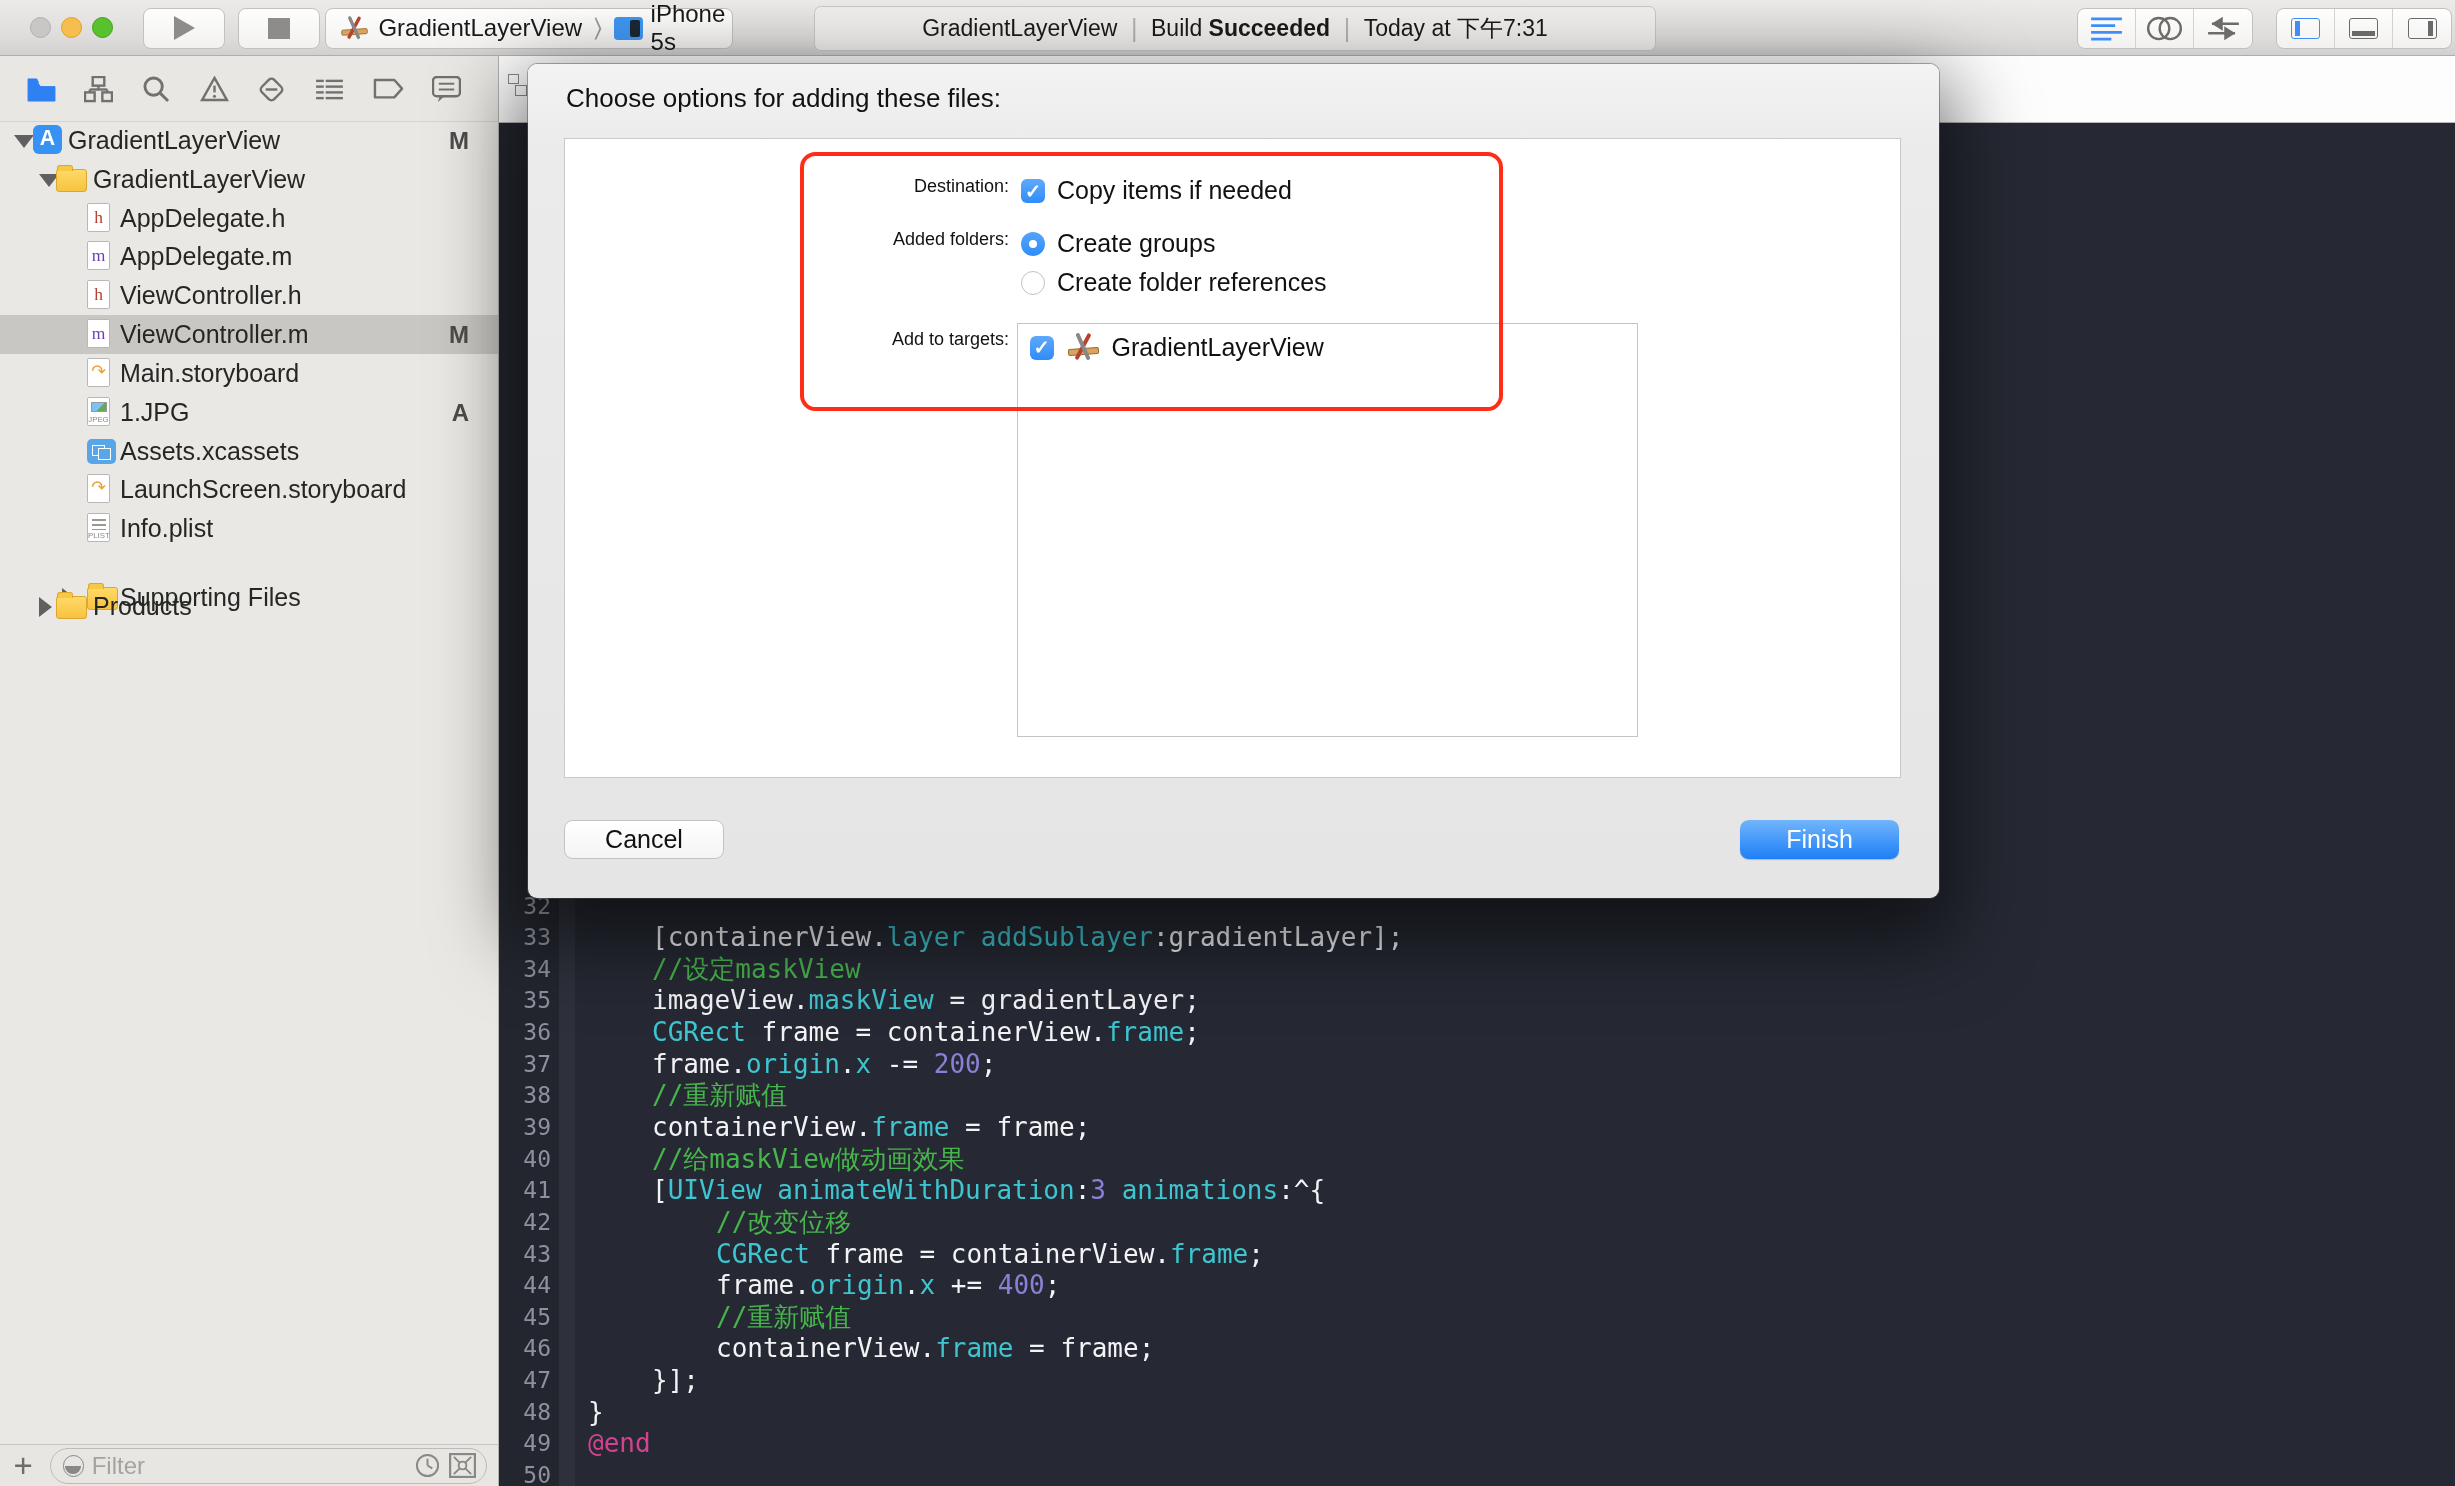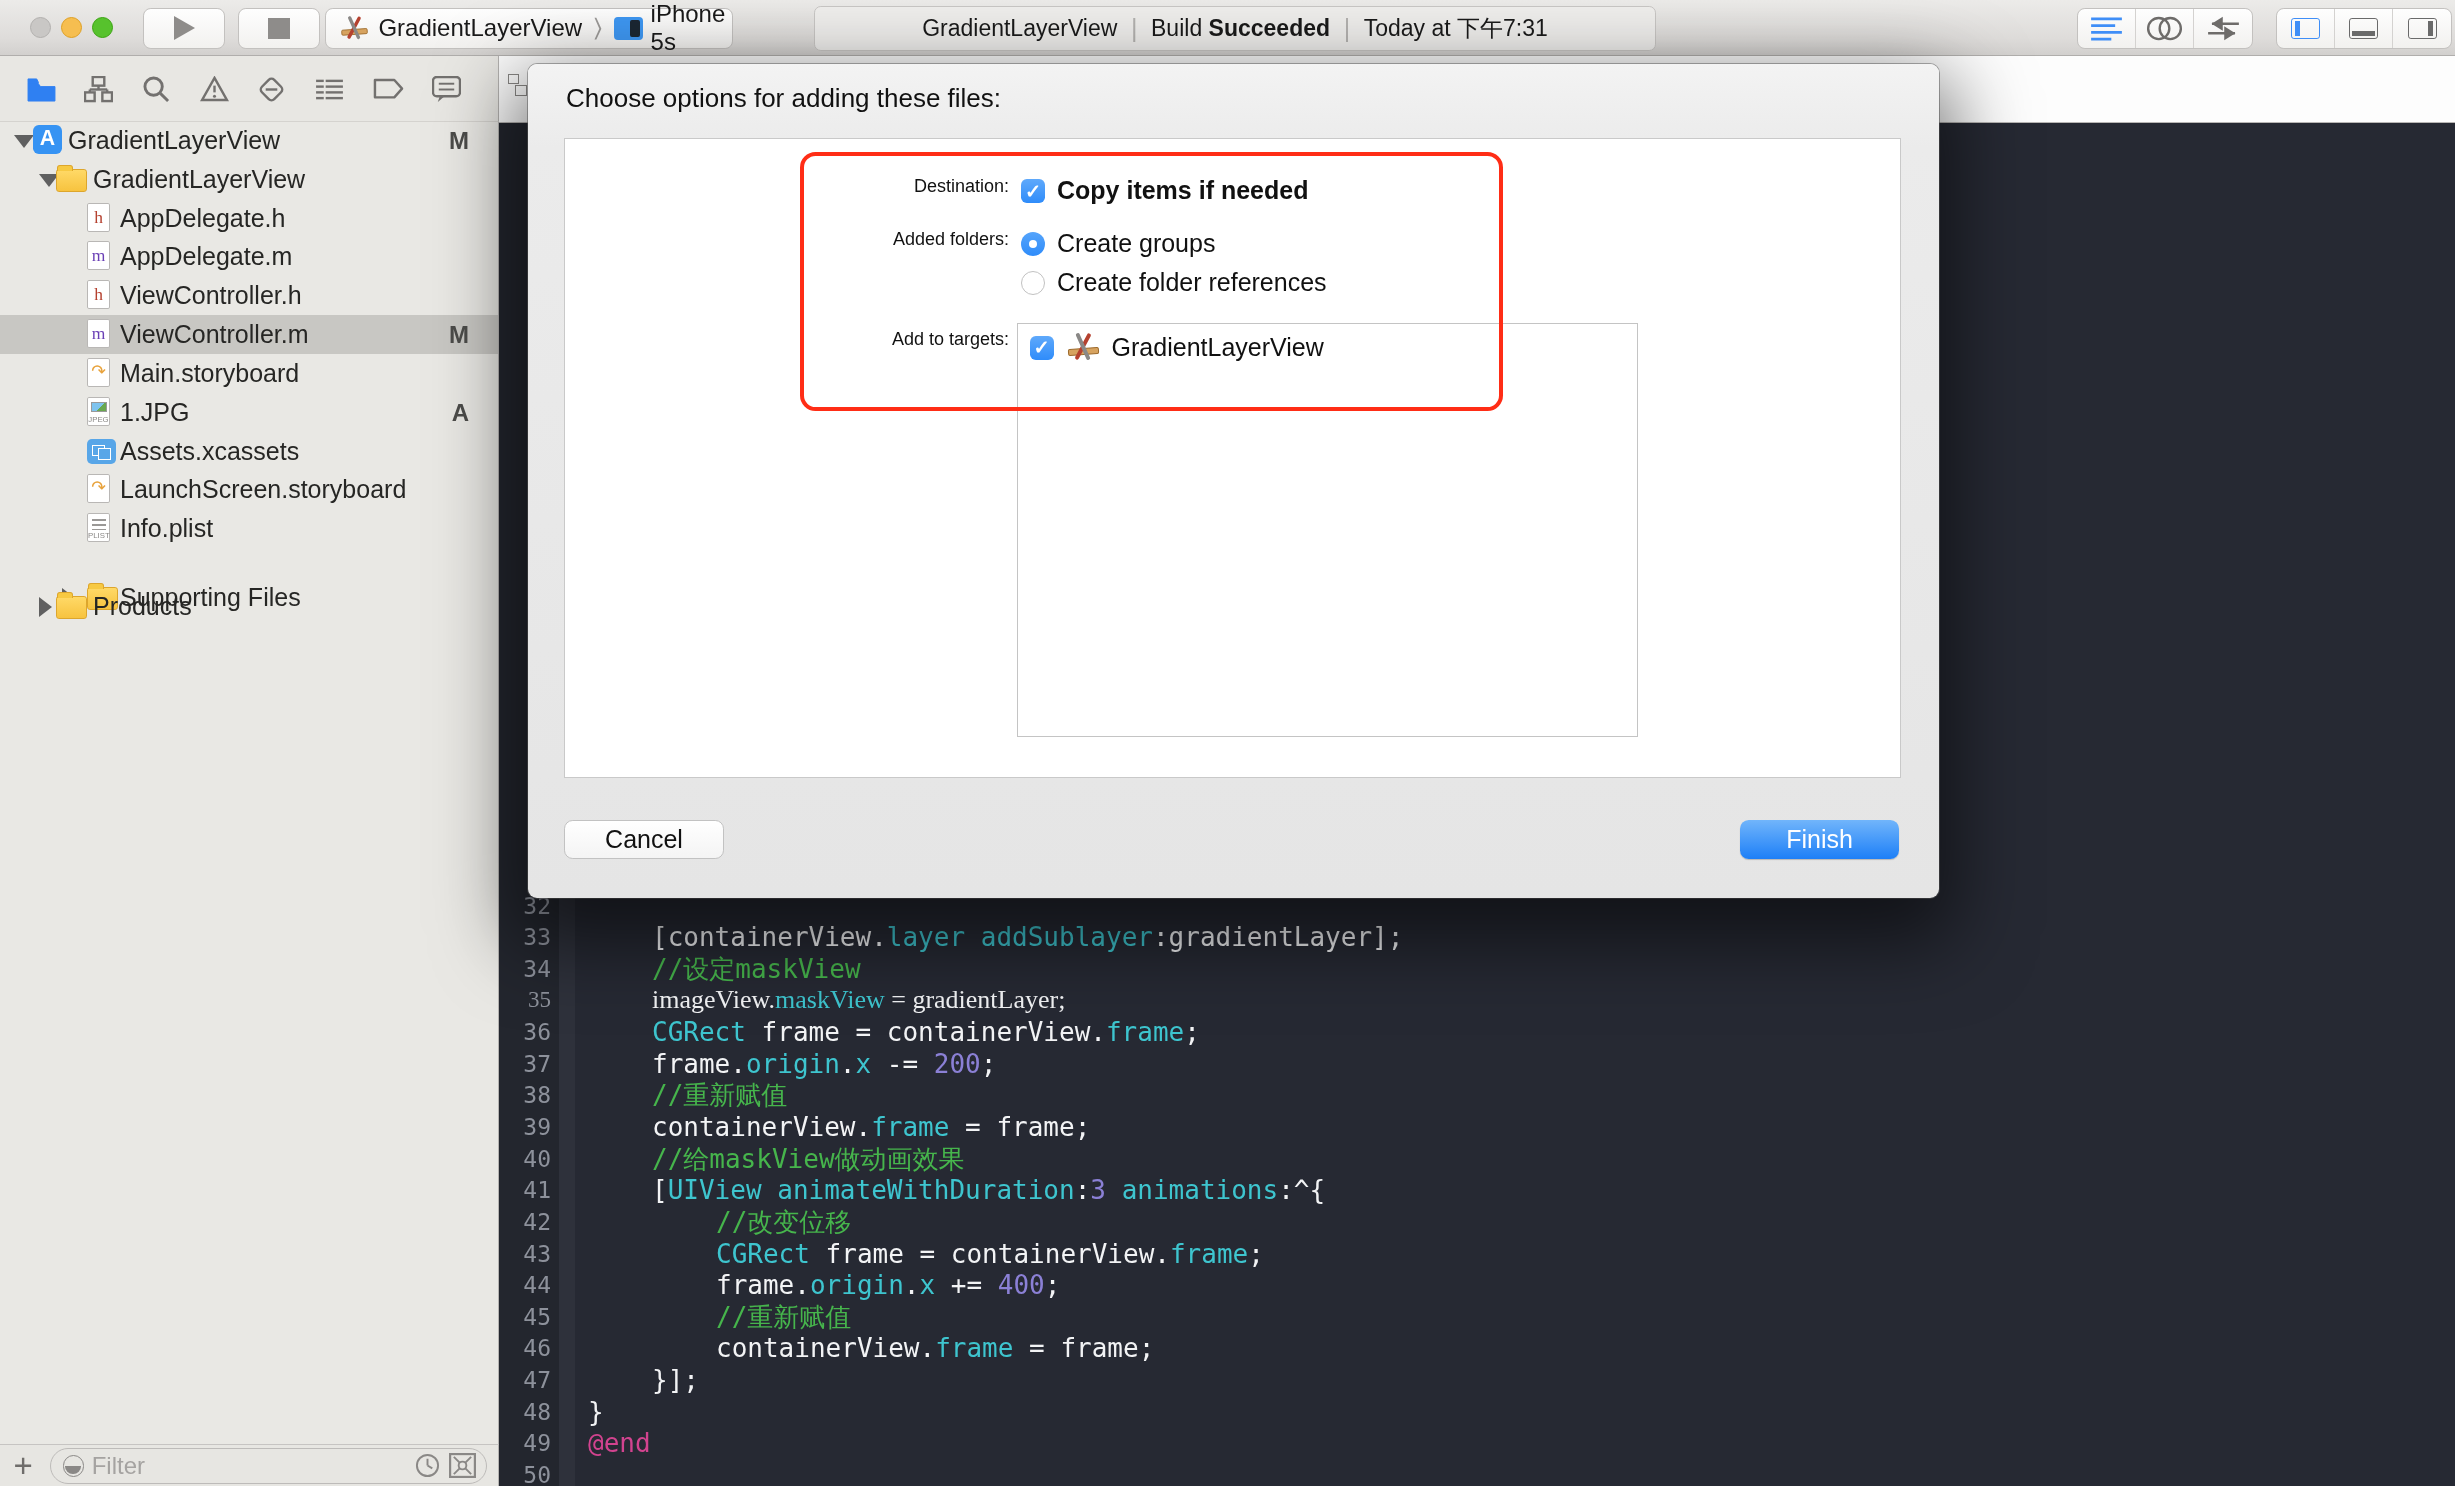--- a/index.html
+++ b/index.html
@@ -132,21 +132,21 @@
         <i style="left:0;top:0;"></i>
           <i style="left:7.8px;top:11.6px;"></i>
       </div>
     </div>
     <div class="gutter"></div>
     <div class="ribbon"></div>
     <div id="code-lines">
         <div class="cline" style="top: 834px;"><span class="ln">32</span></div>
         <div class="cline" style="top: 865px;"><span class="ln">33</span><span class="ctext" style="left:153px;"><span class="s-p">[containerView.</span><span class="s-t">layer</span><span class="s-p"> </span><span class="s-t">addSublayer</span><span class="s-p">:gradientLayer];</span></span></div>
         <div class="cline" style="top: 897px;"><span class="ln">34</span><span class="ctext" style="left:153px;"><span class="s-c">//设定maskView</span></span></div>
-        <div class="cline" style="top: 928px; font-family: Liberation Serif, serif;"><span class="ln">35</span><span class="ctext" style="left:153px;"><span class="s-p">imageView.</span><span class="s-t">maskView</span><span class="s-p"> = gradientLayer;</span></span></div>
+        <div class="cline" style="top: 928px;"><span class="ln">35</span><span class="ctext" style="left:153px;"><span class="s-p">imageView.</span><span class="s-t">maskView</span><span class="s-p"> = gradientLayer;</span></span></div>
         <div class="cline" style="top: 960px;"><span class="ln">36</span><span class="ctext" style="left:153px;"><span class="s-t">CGRect</span><span class="s-p"> frame = containerView.</span><span class="s-t">frame</span><span class="s-p">;</span></span></div>
         <div class="cline" style="top: 992px;"><span class="ln">37</span><span class="ctext" style="left:153px;"><span class="s-p">frame.</span><span class="s-t">origin</span><span class="s-p">.</span><span class="s-t">x</span><span class="s-p"> -= </span><span class="s-n">200</span><span class="s-p">;</span></span></div>
         <div class="cline" style="top: 1023px;"><span class="ln">38</span><span class="ctext" style="left:153px;"><span class="s-c">//重新赋值</span></span></div>
         <div class="cline" style="top: 1055px;"><span class="ln">39</span><span class="ctext" style="left:153px;"><span class="s-p">containerView.</span><span class="s-t">frame</span><span class="s-p"> = frame;</span></span></div>
         <div class="cline" style="top: 1087px;"><span class="ln">40</span><span class="ctext" style="left:153px;"><span class="s-c">//给maskView做动画效果</span></span></div>
         <div class="cline" style="top: 1118px;"><span class="ln">41</span><span class="ctext" style="left:153px;"><span class="s-p">[</span><span class="s-t">UIView</span><span class="s-p"> </span><span class="s-t">animateWithDuration</span><span class="s-p">:</span><span class="s-n">3</span><span class="s-p"> </span><span class="s-t">animations</span><span class="s-p">:^{</span></span></div>
         <div class="cline" style="top: 1150px;"><span class="ln">42</span><span class="ctext" style="left:217px;"><span class="s-c">//改变位移</span></span></div>
         <div class="cline" style="top: 1182px;"><span class="ln">43</span><span class="ctext" style="left:217px;"><span class="s-t">CGRect</span><span class="s-p"> frame = containerView.</span><span class="s-t">frame</span><span class="s-p">;</span></span></div>
         <div class="cline" style="top: 1213px;"><span class="ln">44</span><span class="ctext" style="left:217px;"><span class="s-p">frame.</span><span class="s-t">origin</span><span class="s-p">.</span><span class="s-t">x</span><span class="s-p"> += </span><span class="s-n">400</span><span class="s-p">;</span></span></div>
         <div class="cline" style="top: 1245px;"><span class="ln">45</span><span class="ctext" style="left:217px;"><span class="s-c">//重新赋值</span></span></div>
@@ -459,21 +459,21 @@
       </div>
     </div>
   </div>
 
   <div class="dialog">
     <div class="dlg-title">Choose options for adding these files:</div>
     <div class="dlg-panel"></div>
 
     <div class="dlg-label" style="left:190px;top:112px;">Destination:</div>
     <div class="checkbox" style="left:493px;top:115px;">✓</div>
-    <div class="opt-text" style="left:529px;top:112px;font-weight:bold;">Copy items if needed</div>
+    <div class="opt-text" style="left:529px;top:112px;">Copy items if needed</div>
 
     <div class="dlg-label" style="left:190px;top:165px;">Added folders:</div>
     <div id="radio-options">
         <div class="radio sel" style="left: 493px; top: 168px;"></div>
         <div class="opt-text" style="left: 529px; top: 165px;">Create groups</div>
         <div class="radio unsel" style="left: 493px; top: 207px;"></div>
         <div class="opt-text" style="left: 529px; top: 204px;">Create folder references</div>
       </div>
 
     <div class="dlg-label" style="left:190px;top:265px;">Add to targets:</div>

